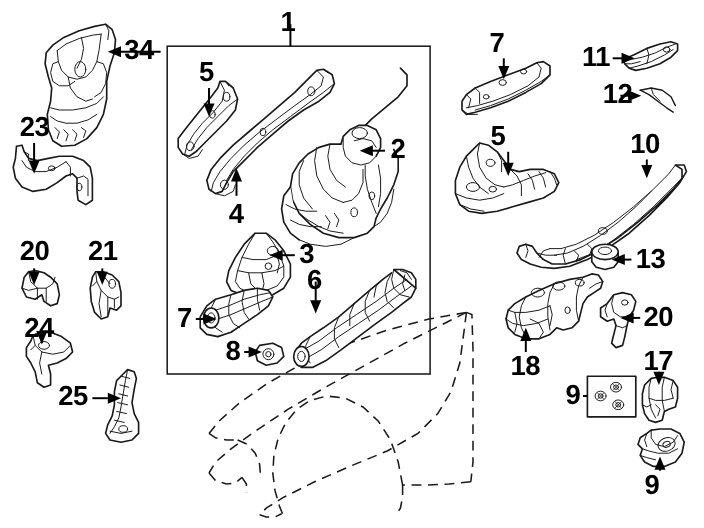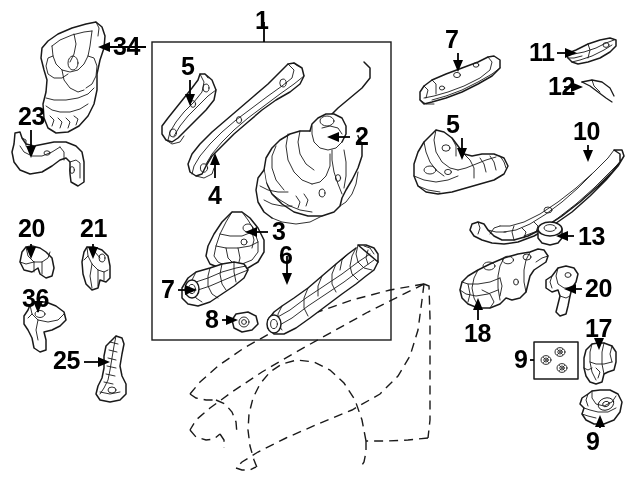--- a/index.html
+++ b/index.html
@@ -499,16 +499,16 @@
   <div class="callout" style="left:445px;top:27px;">7</div>
   <div class="callout" style="left:578px;top:224px;">13</div>
   <div class="callout" style="left:586px;top:429px;">9</div>
   <div class="callout" style="left:585px;top:316px;">17</div>
   <div class="callout" style="left:464px;top:321px;">18</div>
   <div class="callout" style="left:585px;top:276px;">20</div>
   <div class="callout" style="left:18px;top:216px;">20</div>
   <div class="callout" style="left:80px;top:216px;">21</div>
   <div class="callout" style="left:113px;top:34px;">34</div>
   <div class="callout" style="left:18px;top:104px;">23</div>
-  <div class="callout" style="left:22px;top:286px;">36</div>
+  <div class="callout" style="left:22px;top:286px;">24</div>
   <div class="callout" style="left:53px;top:348px;">25</div>
 
 </div>
 
 </body></html>

